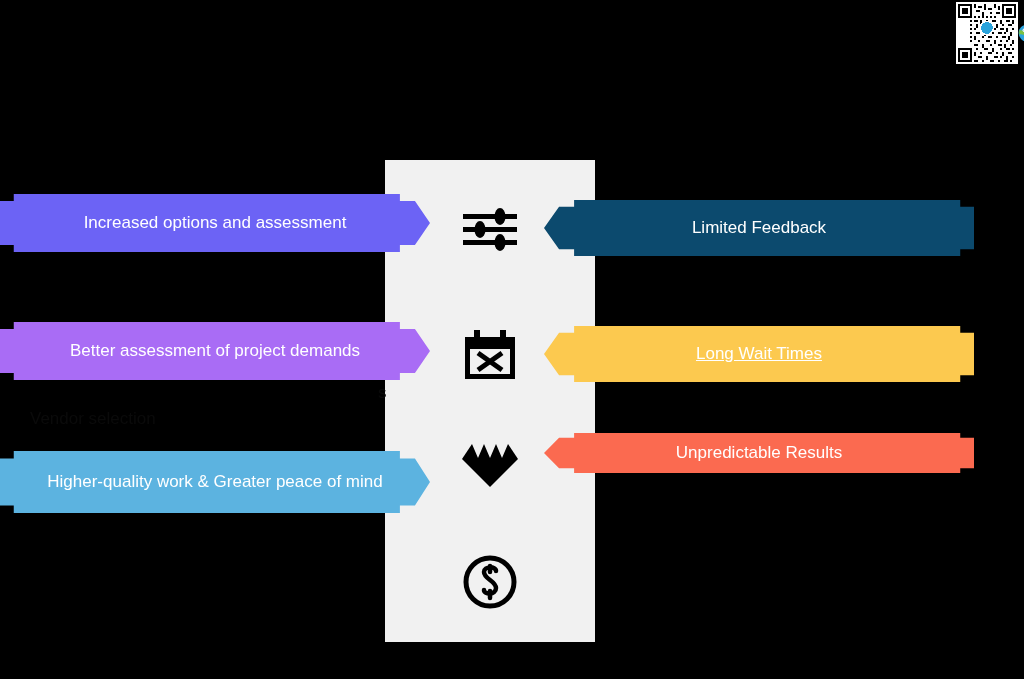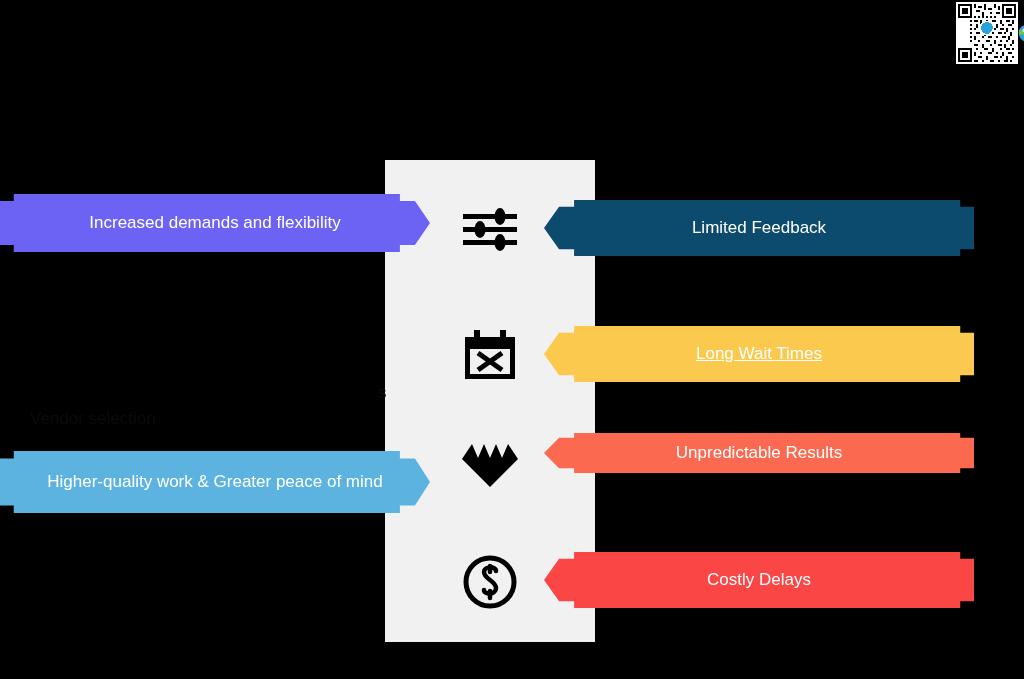--- a/index.html
+++ b/index.html
@@ -152,44 +152,44 @@
   }
 </style>
 </head>
 <body>
 
 <div id="stage">
 
   <div class="center-column"></div>
 
   <div class="arrow left" style="top: 194px; height: 58px; background: rgb(108, 99, 245);">
-    <span class="arrow-label">Increased demands and flexibility</span>
-  </div>
-
+    <span class="arrow-label">Increased options and assessment</span>
+  </div>
+
+  <div class="arrow left" style="top: 322px; height: 58px; background: rgb(169, 108, 245);">
+    <span class="arrow-label">Better assessment of project demands</span>
+  </div>
 
   <div class="arrow left" style="top: 430px; height: 62px; background: rgb(92, 179, 224); margin-top: 21px;">
     <span class="arrow-label">Higher-quality work &amp; Greater peace of mind</span>
   </div>
 
 
   <div class="arrow right" style="top: 200px; height: 56px; background: #0c4a6e;">
     <span class="arrow-label">Limited Feedback</span>
   </div>
 
   <div class="arrow right" style="top: 326px; height: 56px; background: rgb(252, 201, 79); text-decoration: underline;">
     <span class="arrow-label">Long Wait Times</span>
   </div>
 
   <div class="arrow right" style="top: 433px; height: 40px; background: rgb(251, 106, 80);">
     <span class="arrow-label">Unpredictable Results</span>
   </div>
 
-  <div class="arrow right" style="top: 552px; height: 56px; background: rgb(251, 70, 70);">
-    <span class="arrow-label">Costly Delays</span>
-  </div>
 
   <div class="icon-cell" style="top:192px;">
     <span>
       <svg width="56" height="46" viewBox="0 0 56 46" aria-hidden="true">
         <rect x="1" y="8" width="54" height="5" rx="0" fill="#000"></rect>
         <rect x="1" y="21" width="54" height="5" rx="0" fill="#000"></rect>
         <rect x="1" y="34" width="54" height="5" rx="0" fill="#000"></rect>
         <ellipse cx="38" cy="10.5" rx="5.5" ry="8.5" fill="#000"></ellipse>
         <ellipse cx="18" cy="23.5" rx="5.5" ry="8.5" fill="#000"></ellipse>
         <ellipse cx="38" cy="36.5" rx="5.5" ry="8.5" fill="#000"></ellipse>

